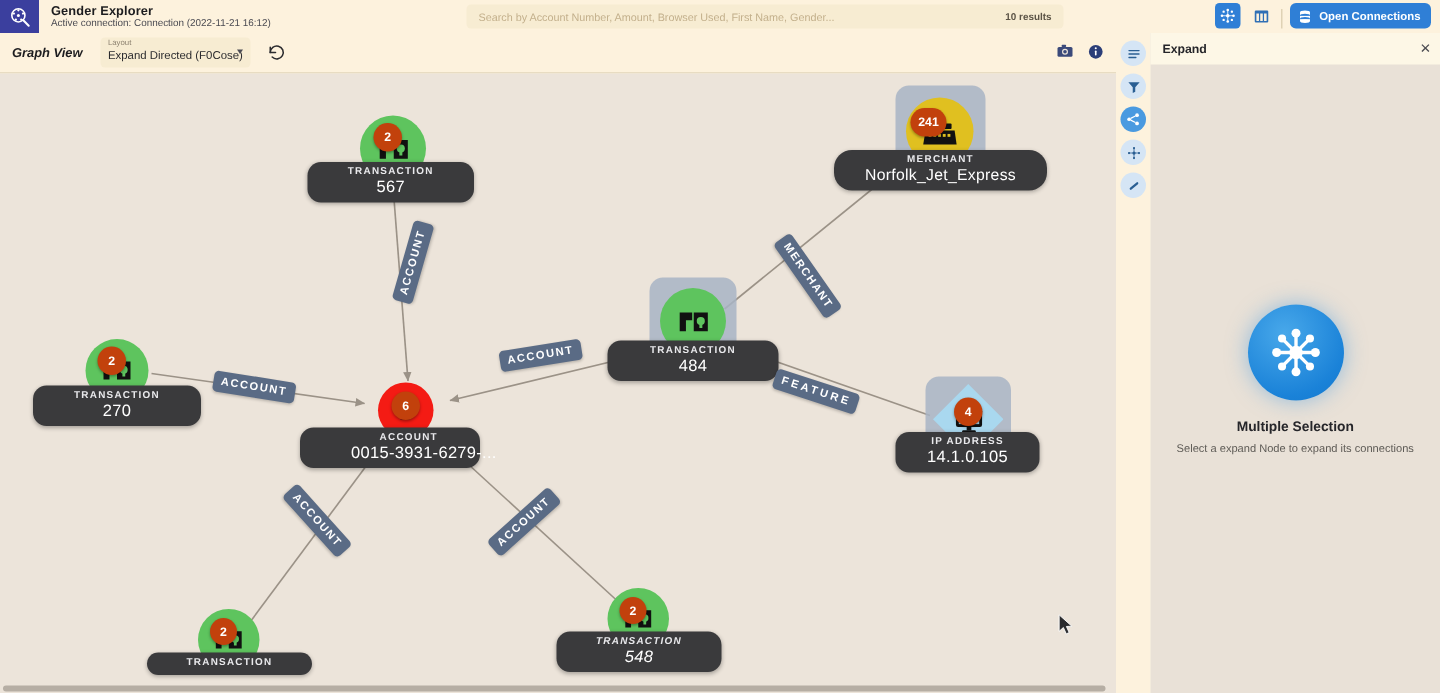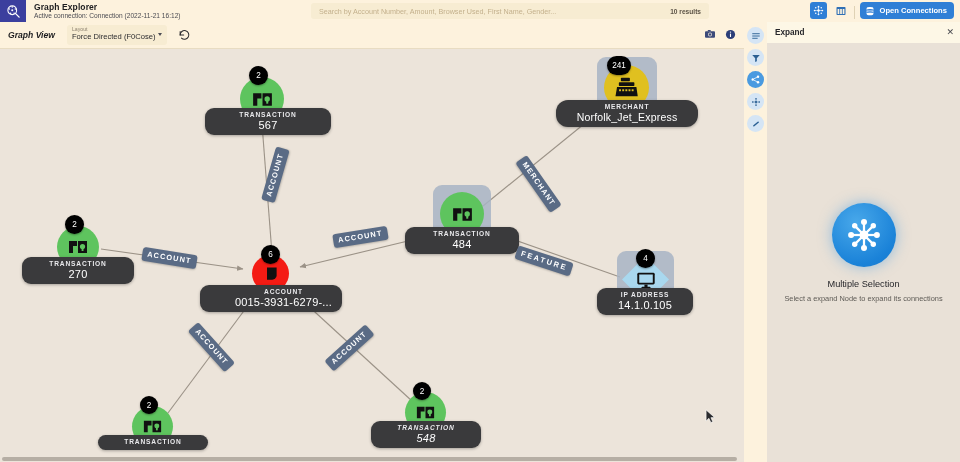--- a/index.html
+++ b/index.html
@@ -94,24 +94,25 @@
   
   .node { position: absolute; }
   .node-sel {
     position: absolute; border-radius: 9px; background: #a8b4c4; opacity: .85;
   }
   .glyph {
     position: absolute; display: flex; align-items: center; justify-content: center;
   }
   .glyph.circle { border-radius: 50%; }
   .badge {
-    position: absolute; border-radius: 50%; background: #000000;
-    color: #fff; font-size: 8.2px; font-weight: normal;
+    position: absolute; border-radius: 50%; background: #c2410c;
+    color: #fff; font-size: 8.2px; font-weight: bold;
     display: flex; align-items: center; justify-content: center;
     box-shadow: 0 1px 2px rgba(0,0,0,.35);
+    margin-top: 16px;
   }
   .nlabel {
     position: absolute; background: #3a3a3c; border-radius: 9px;
     padding: 3px 9px 4px; text-align: center; color: #fff;
     box-shadow: 0 1px 3px rgba(0,0,0,.3); white-space: nowrap;
   }
   .nlabel .t1 { font-size: 6.6px; font-weight: bold; letter-spacing: .85px; color: #e9e9ec; }
   .nlabel .t2 { font-size: 11px; color: #fff; margin-top: 1px; letter-spacing: .2px; }
 
   .elabel {
@@ -149,21 +150,21 @@
   #panel-body {
     height: 419px; display: flex; flex-direction: column;
     align-items: center; justify-content: center; padding: 0 8px;
   }
   #ms-icon {
     width: 64px; height: 64px; border-radius: 50%;
     background: radial-gradient(circle at 38% 30%, #48a8ea 0%, #1a82d8 70%, #1578cd 100%);
     display: flex; align-items: center; justify-content: center;
     box-shadow: 0 0 14px rgba(60,150,225,.5);
   }
-  #ms-title { font-size: 9.2px; font-weight: normal; color: #26262a; margin-top: 12px; }
+  #ms-title { font-size: 9.2px; font-weight: bold; color: #26262a; margin-top: 12px; }
   #ms-sub { font-size: 7.4px; color: #5d5a55; margin-top: 5px; text-align: center; }
 
   #hscroll {
     position: absolute; left: 0; top: 455px; width: 744px; height: 7px;
     background: #ece4da;
   }
   #hscroll-thumb {
     position: absolute; left: 2px; top: 2px; width: 735px; height: 4px;
     background: #b6aea4; border-radius: 2px; cursor: pointer;
   }
@@ -180,21 +181,21 @@
         <circle cx="10" cy="10" r="1.6" fill="#fff"></circle>
         <circle cx="10" cy="4.6" r="1.2" fill="#fff"></circle>
         <circle cx="14.9" cy="8" r="1.2" fill="#fff"></circle>
         <circle cx="5.2" cy="8" r="1.2" fill="#fff"></circle>
         <circle cx="7.3" cy="14.6" r="1.2" fill="#fff"></circle>
         <circle cx="13" cy="14.6" r="1.2" fill="#fff"></circle>
         <line x1="15" y1="15" x2="21" y2="21" stroke="#fff" stroke-width="2.2" stroke-linecap="round"></line>
       </svg>
     </div>
     <div id="title-block">
-      <div id="app-title">Graph Explorer</div>
+      <div id="app-title">Gender Explorer</div>
       <div id="app-sub">Active connection: Connection (2022-11-21 16:12)</div>
     </div>
 
     <div id="search-wrap">
       <input id="search-input" type="text" placeholder="Search by Account Number, Amount, Browser Used, First Name, Gender..." style="">
       <span id="search-results">10 results</span>
     </div>
 
     <div id="top-actions">
       <div class="top-icon-btn">
@@ -239,21 +240,21 @@
         </span>
         <span>Open Connections</span>
       </div>
     </div>
   </div>
 
   <div id="graph-toolbar">
     <div id="graph-view-label">Graph View</div>
     <div id="layout-select">
       <div id="layout-legend">Layout</div>
-      <div id="layout-value">Force Directed (F0Cose)</div>
+      <div id="layout-value">Expand Directed (F0Cose)</div>
       <div id="layout-caret"></div>
     </div>
     <div id="refresh-btn">
       <svg width="13" height="13" viewBox="0 0 24 24" fill="none" stroke="#2b2b2e" stroke-width="1.9" stroke-linecap="round">
         <path d="M4 11a8 8 0 1 1 2.4 5.7"></path>
         <polyline points="4,4.5 4,11 10.5,11" fill="none"></polyline>
       </svg>
     </div>
     <div id="toolbar-right">
       <div class="tb-ico">
@@ -295,21 +296,21 @@
     <div class="node">
       <div class="glyph circle" style="left:240px;top:28px;width:44px;height:44px;background:#5ec45e;">
         <svg width="25" height="25" viewBox="0 0 24 24">
           <path d="M3 6h8v5H7v7H3z" fill="#111"></path>
           <path d="M12 6h9v12h-9z" fill="#111"></path>
           <circle cx="16.5" cy="11.5" r="2.6" fill="#5ec45e"></circle>
           <rect x="15.6" y="12" width="1.9" height="4" fill="#5ec45e"></rect>
         </svg>
       </div>
       <div class="badge" style="left:249px;top:17px;width:19px;height:19px;">2</div>
-      <div class="nlabel" style="left:205px;top:59px;width:126px;">
+      <div class="nlabel" style="left:205px;top:59px;width:111px;">
         <div class="t1">TRANSACTION</div>
         <div class="t2">567</div>
       </div>
     </div>
 
     <div class="node">
       <div class="glyph circle" style="left:57px;top:177px;width:42px;height:42px;background:#5ec45e;">
         <svg width="24" height="24" viewBox="0 0 24 24">
           <path d="M3 6h8v5H7v7H3z" fill="#111"></path>
           <path d="M12 6h9v12h-9z" fill="#111"></path>
@@ -373,21 +374,21 @@
     </div>
 
     <div class="node">
       <div class="glyph circle" style="left:252px;top:206px;width:37px;height:37px;background:#f41b14;">
         <svg width="21" height="21" viewBox="0 0 24 24">
           <path d="M8 5h11v9a5 5 0 0 1-5 5H8z" fill="#111"></path>
           <circle cx="12.5" cy="9" r="3.4" fill="#111"></circle>
         </svg>
       </div>
       <div class="badge" style="left:261px;top:196px;width:19px;height:19px;">6</div>
-      <div class="nlabel" style="left:200px;top:236px;width:142px;padding-left:34px;">
+      <div class="nlabel" style="left:200px;top:236px;width:120px;padding-left:34px;">
         <div class="t1">ACCOUNT</div>
         <div class="t2">0015-3931-6279-...</div>
       </div>
     </div>
 
     <div class="node">
       <div class="node-sel" style="left:597px;top:8px;width:60px;height:60px;"></div>
       <div class="glyph circle" style="left:604px;top:16px;width:45px;height:45px;background:#e0c020;">
         <svg width="27" height="27" viewBox="0 0 24 24">
           <rect x="7" y="3.4" width="8" height="3" rx=".6" fill="#111"></rect>

